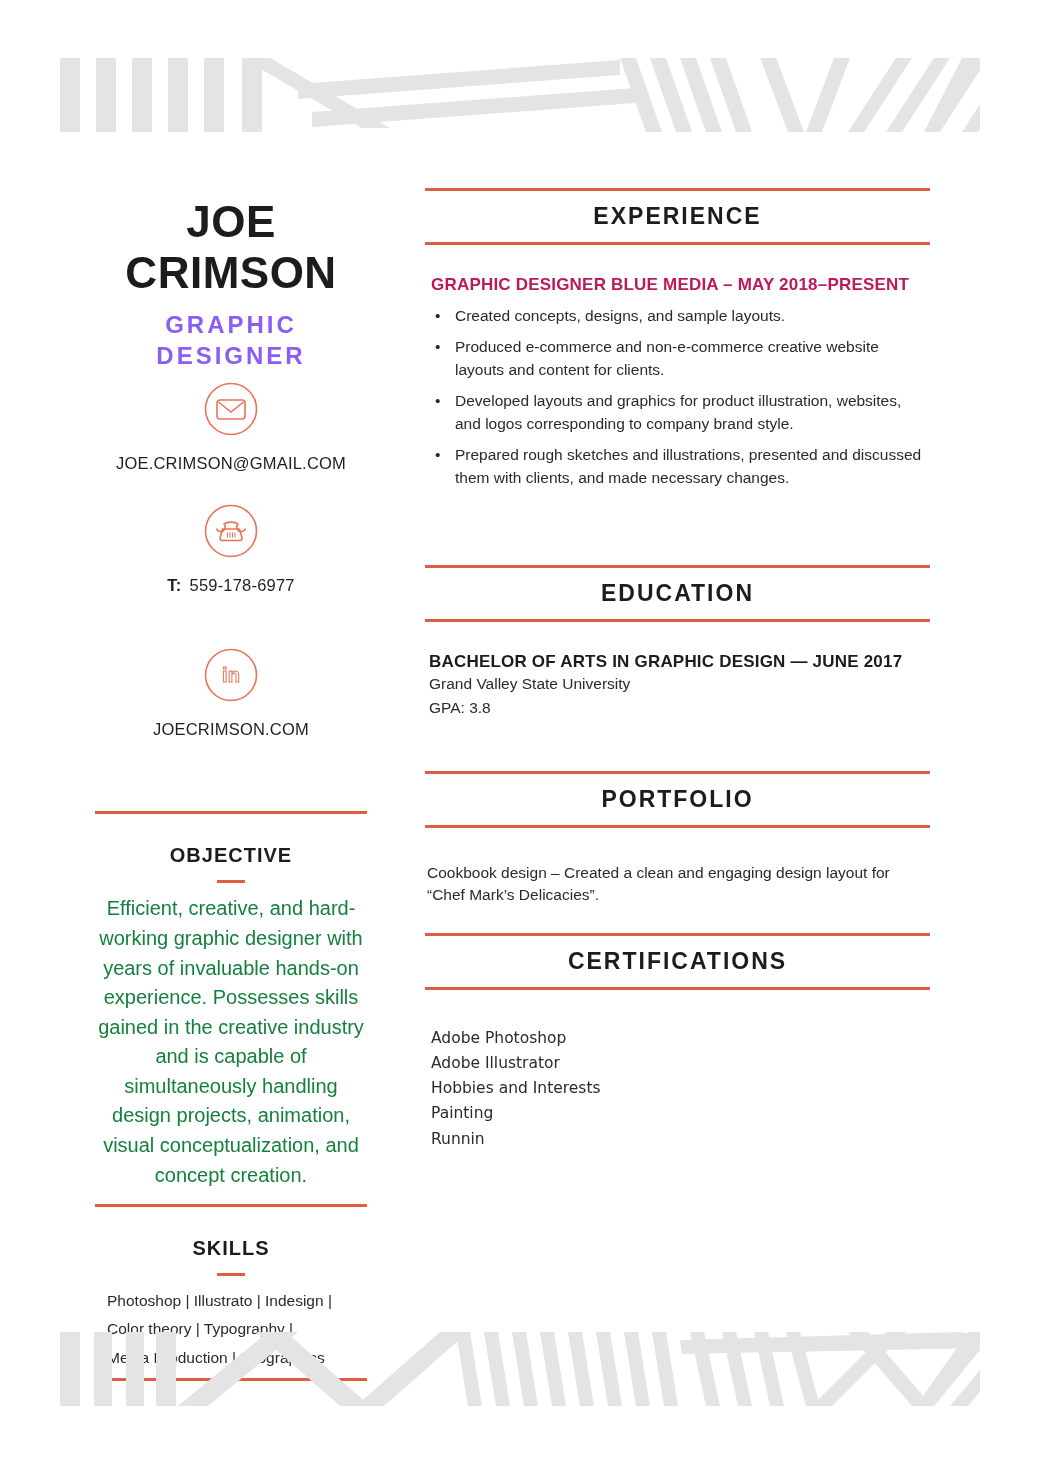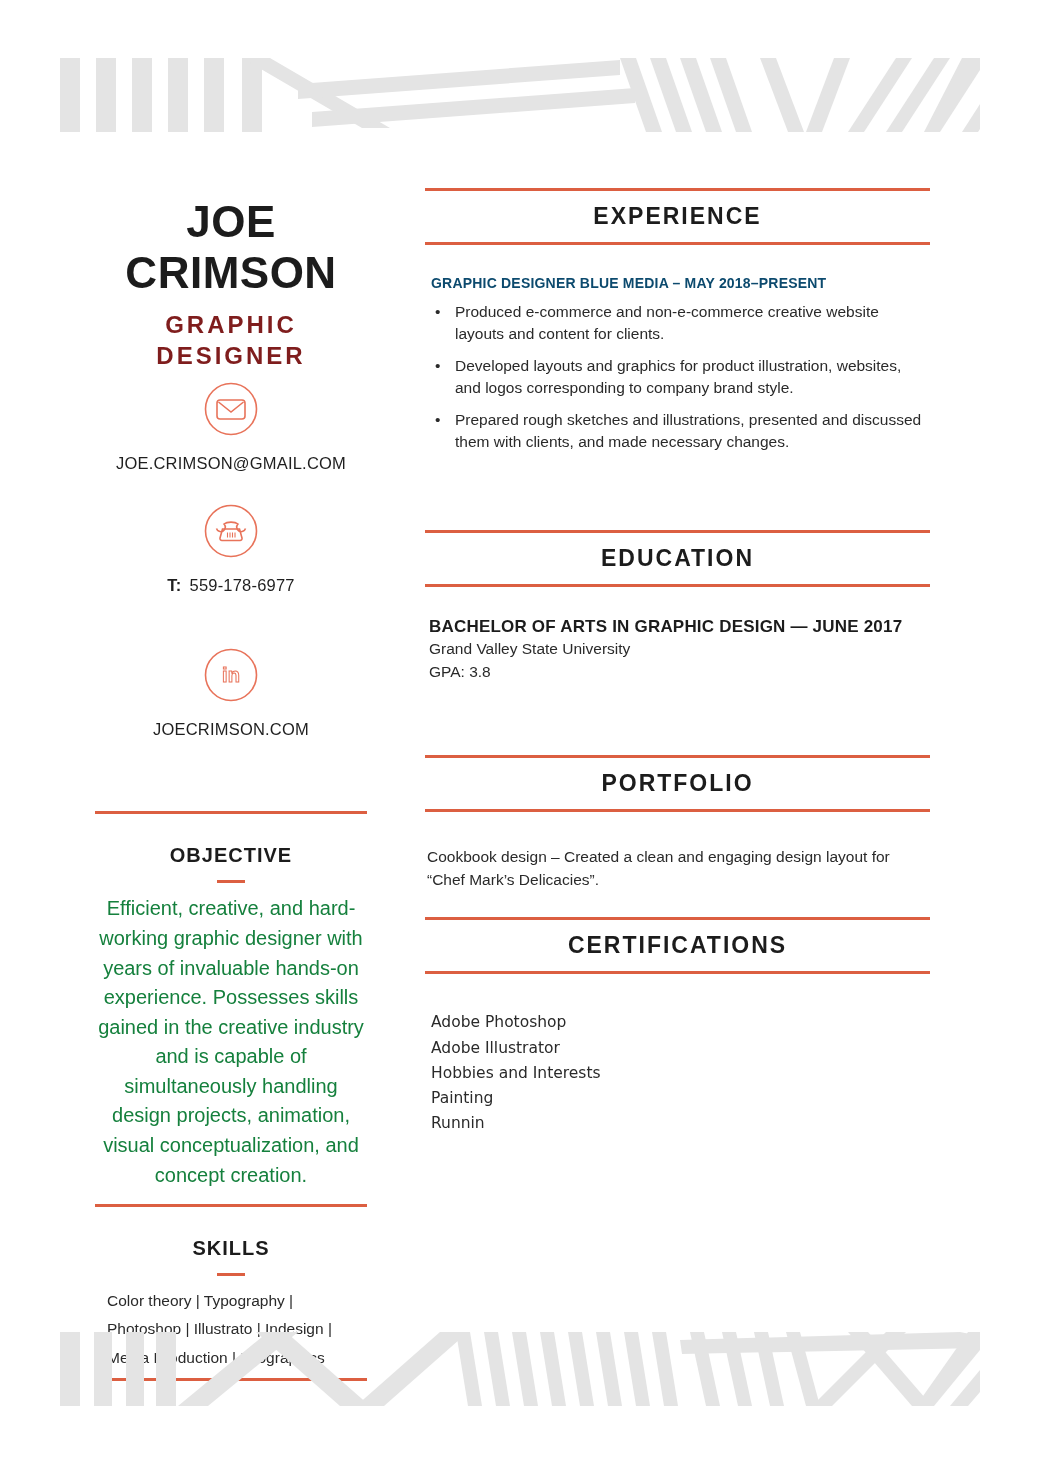--- a/index.html
+++ b/index.html
@@ -20,21 +20,21 @@
     position:absolute;left:95px;top:196px;width:272px;
     text-align:center;
   }
   .name{
     font-size:44px;font-weight:700;line-height:1.17;
     letter-spacing:0.5px;color:#1c1c1c;
   }
   .subtitle{
     margin-top:10px;
     font-size:24px;font-weight:700;line-height:1.3;
-    letter-spacing:3px;color:#7f1d1d;
+    letter-spacing:3px;color:#8b5cf6;
   }
   .cicon{margin:0 auto;width:56px;height:56px;}
   .cicon.email{margin-top:10px;}
   .cicon.phone{margin-top:30px;}
   .cicon.linkedin{margin-top:52px;}
   .contact{
     margin-top:17px;
     font-size:16.5px;color:#1f1f1f;letter-spacing:0.2px;
   }
   .contact .tlabel{font-weight:700;margin-right:8px;}
@@ -64,25 +64,25 @@
 
   
   .right-col{position:absolute;left:425px;top:188px;width:505px;}
   .sec-head h2{
     margin:12px 0;
     text-align:center;
     font-size:23px;font-weight:700;letter-spacing:2px;color:#1c1c1c;
   }
   section.experience{margin-top:0;}
   section.education{margin-top:76px;}
-  section.portfolio{margin-top:72px;}
+  section.portfolio{margin-top:52px;}
   section.certifications{margin-top:26px;}
   .sub-title{
     margin:30px 0 0 6px;
-    font-size:14px;font-weight:700;letter-spacing:0.2px;color:#0c4a6e;
+    font-size:17px;font-weight:700;letter-spacing:0.2px;color:#be185d;
   }
   ul.bullets{list-style:none;margin:10px 0 0 0;padding:0 0 0 8px;}
   ul.bullets li{
     position:relative;
     padding-left:22px;
     margin-bottom:9px;
     font-size:15.5px;line-height:1.45;color:#2a2a2a;
   }
   ul.bullets li::before{
     content:"\2022";
@@ -177,38 +177,39 @@
 
     <h3 class="sidehead">OBJECTIVE</h3>
     <div class="dash"></div>
     <p class="objective-text">Efficient, creative, and hard-working graphic designer with years of invaluable hands-on experience. Possesses skills gained in the creative industry and is capable of simultaneously handling design projects, animation, visual conceptualization, and concept creation.</p>
 
     <div class="rule"></div>
 
     <h3 class="sidehead">SKILLS</h3>
     <div class="dash"></div>
     <div class="skills-list">
+      <div class="skill-line">Photoshop | Illustrato |  Indesign |</div>
       <div class="skill-line">Color theory | Typography |</div>
-      <div class="skill-line">Photoshop | Illustrato |  Indesign |</div>
       <div class="skill-line">Media Production | Infographics</div>
     </div>
 
     <div class="rule skills-end"></div>
   </div>
 
   <div class="right-col">
 
     <section class="experience">
       <div class="sec-head">
         <div class="rule"></div>
         <h2>EXPERIENCE</h2>
         <div class="rule"></div>
       </div>
       <h4 class="sub-title">GRAPHIC DESIGNER BLUE MEDIA – MAY 2018–PRESENT</h4>
       <ul class="bullets">
+        <li>Created concepts, designs, and sample layouts.</li>
         <li>Produced e-commerce and non-e-commerce creative website layouts and content for clients.</li>
         <li>Developed layouts and graphics for product illustration, websites, and logos corresponding to company brand style.</li>
         <li>Prepared rough sketches and illustrations, presented and discussed them with clients, and made necessary changes.</li>
       </ul>
     </section>
 
     <section class="education">
       <div class="sec-head">
         <div class="rule"></div>
         <h2>EDUCATION</h2>

